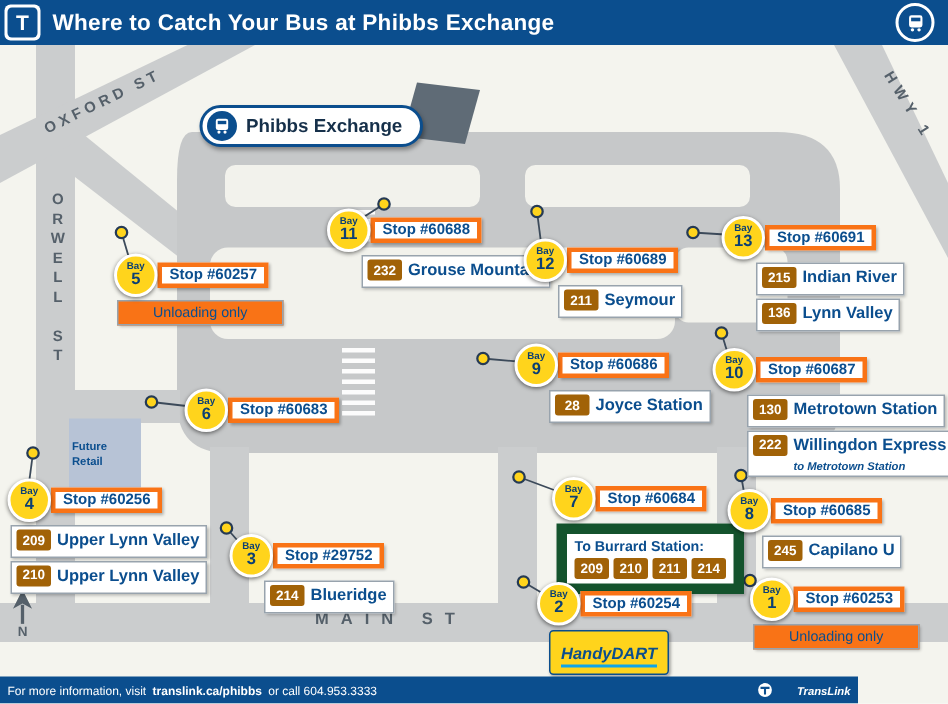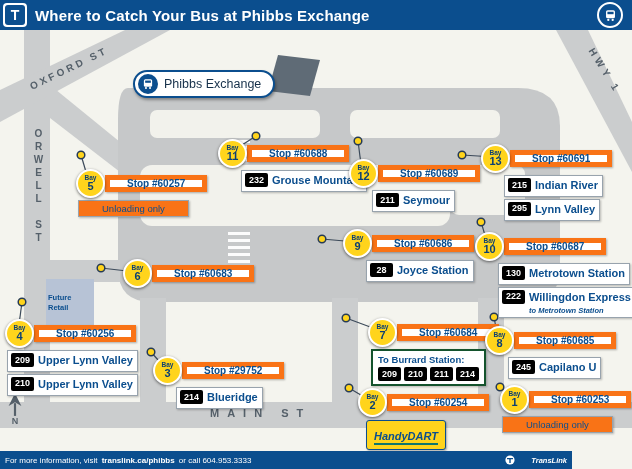--- a/index.html
+++ b/index.html
@@ -16,48 +16,48 @@
   
   .map{position:absolute;top:30px;left:0;width:632px;height:421px;background:#f4f4ee;}
   .base{position:absolute;left:0;top:0;}
 
   .street{position:absolute;color:#55606a;font-weight:bold;font-size:10px;letter-spacing:3px;white-space:nowrap;z-index:2;}
   .street-oxford{left:28px;top:52px;transform:rotate(-26deg);transform-origin:0 0;}
   .street-orwell{left:33px;top:98px;writing-mode:vertical-lr;text-orientation:upright;letter-spacing:2px;}
   .street-main{left:210px;top:377px;letter-spacing:8px;font-size:11px;}
   .street-hwy{left:596px;top:16px;transform:rotate(58deg);transform-origin:0 0;letter-spacing:4px;}
 
-  .phibbs-pill{position:absolute;left:133px;top:40px;background:#fff;border:2px solid #0b4e8e;border-radius:14px;display:flex;align-items:center;gap:6px;padding:2px 12px 2px 3px;font-weight:normal;color:#16304a;font-size:12.5px;box-shadow:1px 2px 3px rgba(0,0,0,.35);z-index:4;white-space:nowrap;}
+  .phibbs-pill{position:absolute;left:133px;top:40px;background:#fff;border:2px solid #0b4e8e;border-radius:14px;display:flex;align-items:center;gap:6px;padding:2px 12px 2px 3px;font-weight:bold;color:#16304a;font-size:12.5px;box-shadow:1px 2px 3px rgba(0,0,0,.35);z-index:4;white-space:nowrap;}
   .pill-bus{width:20px;height:20px;border-radius:50%;background:#0b4e8e;display:flex;align-items:center;justify-content:center;flex:none;}
 
   .future-retail{position:absolute;left:46px;top:249px;width:48px;height:47px;background:#b7c3d6;display:flex;align-items:center;justify-content:center;font-size:7.5px;color:#0b4e8e;font-weight:bold;line-height:1.25;z-index:2;padding:2px;box-sizing:border-box;}
 
   .north{position:absolute;left:3px;top:362px;width:24px;display:flex;flex-direction:column;align-items:center;z-index:3;}
   .north-label{font-size:9px;font-weight:bold;color:#55606a;margin-top:-2px;}
 
   
   .bay-group{position:absolute;z-index:5;}
   .brow{display:flex;align-items:center;}
   .bay-circle{width:25px;height:25px;border-radius:50%;background:#ffd41c;border:2px solid #fff;box-shadow:0 1px 3px rgba(0,0,0,.55);display:flex;flex-direction:column;align-items:center;justify-content:center;line-height:1;flex:none;z-index:2;}
   .bay-word{font-size:6.5px;color:#0b3f74;font-weight:bold;}
   .bay-num{font-size:11px;color:#0b3f74;font-weight:bold;}
-  .stop-box{background:#fff;border:5px solid #f97316;padding:2px 17px;font-size:10px;font-weight:bold;color:#0b4e8e;margin-left:0;box-shadow:1px 1px 2px rgba(0,0,0,.3);white-space:nowrap;height:17px;display:flex;align-items:center;box-sizing:border-box;}
+  .stop-box{background:#fff;border:3px solid #f97316;padding:2px 5px;font-size:10px;font-weight:bold;color:#0b4e8e;margin-left:0;box-shadow:1px 1px 2px rgba(0,0,0,.3);white-space:nowrap;height:17px;display:flex;align-items:center;box-sizing:border-box;}
   .routes{margin-left:23px;margin-top:2px;display:flex;flex-direction:column;gap:2px;align-items:flex-start;}
   .route-row{display:flex;align-items:flex-start;gap:4px;background:#fff;border:1px solid #98a3ad;padding:2px 4px 2px 3px;box-shadow:1px 1px 2px rgba(0,0,0,.25);white-space:nowrap;}
-  .route-badge{background:#000000;color:#fff;font-weight:bold;font-size:9px;padding:1.5px 3px;border-radius:2px;min-width:17px;text-align:center;line-height:1.2;flex:none;}
+  .route-badge{background:#a16207;color:#fff;font-weight:bold;font-size:9px;padding:1.5px 3px;border-radius:2px;min-width:17px;text-align:center;line-height:1.2;flex:none;}
   .route-badge.green{background:#00824d;}
   .route-name{font-size:11px;font-weight:bold;color:#0b4e8e;line-height:1.45;}
   .rr-col{display:flex;flex-direction:column;}
   .route-sub{font-size:7.5px;font-style:italic;font-weight:bold;color:#0b4e8e;line-height:1.25;}
   .note-box{background:#f97316;border:1px solid #98a3ad;padding:2px 23px;font-size:9.5px;font-weight:normal;color:#0b4e8e;margin-top:2px;display:inline-block;box-shadow:1px 1px 2px rgba(0,0,0,.25);white-space:nowrap;}
-  .burrard-box{background:#fff;border:2px solid #14532d;padding:3px 5px;margin-top:2px;display:inline-block;box-shadow:1px 1px 2px rgba(0,0,0,.25);}
+  .burrard-box{background:#fff;border:7px solid #14532d;padding:3px 5px;margin-top:2px;display:inline-block;box-shadow:1px 1px 2px rgba(0,0,0,.25);}
   .burrard-heading{font-size:9.5px;font-weight:bold;color:#0b4e8e;margin-bottom:2px;white-space:nowrap;}
   .badge-row{display:flex;gap:3px;}
   .handydart-box{margin-top:3px;margin-left:8px;background:#ffd41c;border:1px solid #0b4e8e;border-radius:3px;padding:5px 7px;box-shadow:1px 1px 2px rgba(0,0,0,.3);display:inline-block;}
-  .hd-text{font-style:italic;font-weight:bold;font-size:11px;color:#0b4e8e;border-bottom:2px solid #0f766e;padding-bottom:1px;}
+  .hd-text{font-style:italic;font-weight:bold;font-size:11px;color:#0b4e8e;border-bottom:2px solid #0ea5e9;padding-bottom:1px;}
 
   
   .footer{position:absolute;left:0;top:451px;width:572px;height:18px;background:#0b4e8e;color:#fff;display:flex;align-items:center;font-size:8px;padding:0 5px;box-sizing:border-box;z-index:10;}
   .flink{font-weight:bold;margin:0 2px;}
   .tl-mark{margin-left:auto;display:flex;align-items:center;gap:16px;}
   .tl-text{font-size:7.5px;font-weight:bold;font-style:italic;}
 </style>
 </head>
 <body>
 
@@ -235,21 +235,21 @@
             <span class="bay-num">13</span>
         </div>
         <div class="stop-box">Stop #60691</div>
       </div>
       <div class="routes">
         <div class="route-row">
           <span class="route-badge">215</span>
           <span class="route-name">Indian River</span>
         </div>
         <div class="route-row">
-          <span class="route-badge">295</span>
+          <span class="route-badge">136</span>
           <span class="route-name">Lynn Valley</span>
         </div>
       </div>
     </div>
 
     <div class="bay-group" style="left:343px;top:199px">
       <div class="brow">
         <div class="bay-circle">
           <span class="bay-word">Bay</span>
             <span class="bay-num">9</span>

